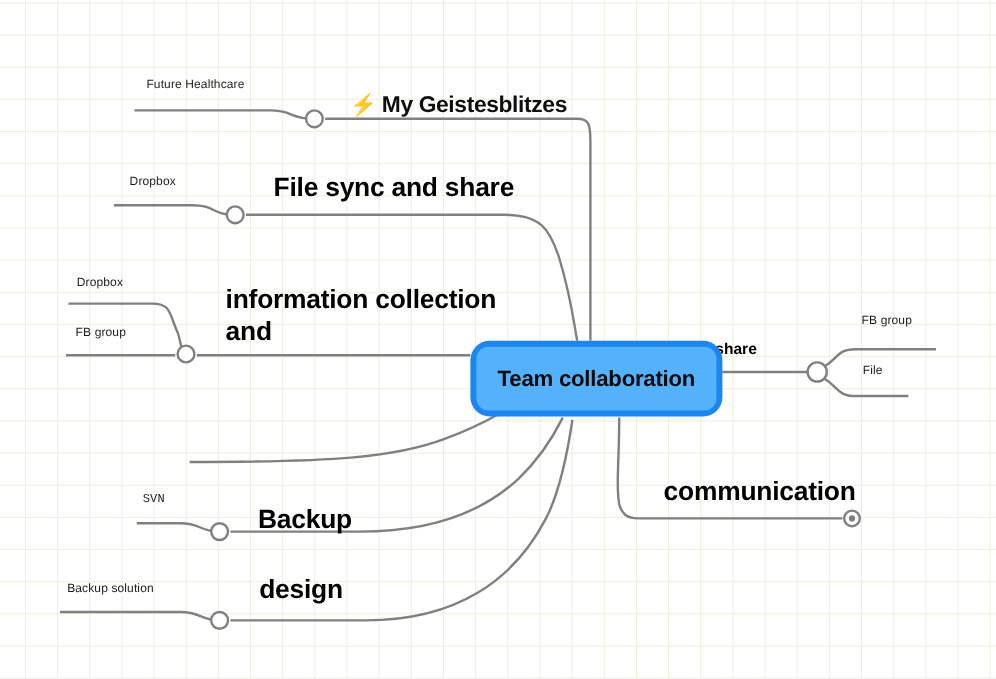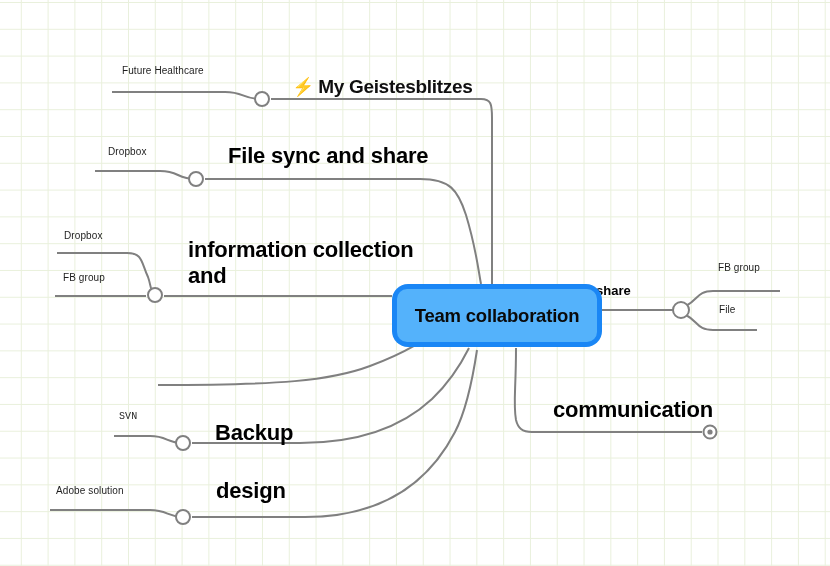--- a/index.html
+++ b/index.html
@@ -165,21 +165,21 @@
   <div class="node-label lvl2" style="left:122px; top:65px;">Future Healthcare</div>
 
   <div class="node-label lvl2" style="left:108px; top:146px;">Dropbox</div>
 
   <div class="node-label lvl2" style="left:64px; top:230px;">Dropbox</div>
 
   <div class="node-label lvl2" style="left:63px; top:272px;">FB group</div>
 
   <div class="node-label lvl2" style="left:119px; top:411px;font-family:Liberation Mono, monospace;">SVN</div>
 
-  <div class="node-label lvl2" style="left:56px; top:485px;">Adobe solution</div>
+  <div class="node-label lvl2" style="left:56px; top:485px;">Backup solution</div>
 
   <div class="node-label lvl2" style="left:718px; top:262px;">FB group</div>
 
   <div class="node-label lvl2" style="left:719px; top:304px;">File</div>
 
   <div id="root-node">
     <div id="root-inner">
       <span id="root-text">Team collaboration</span>
     </div>
   </div>

